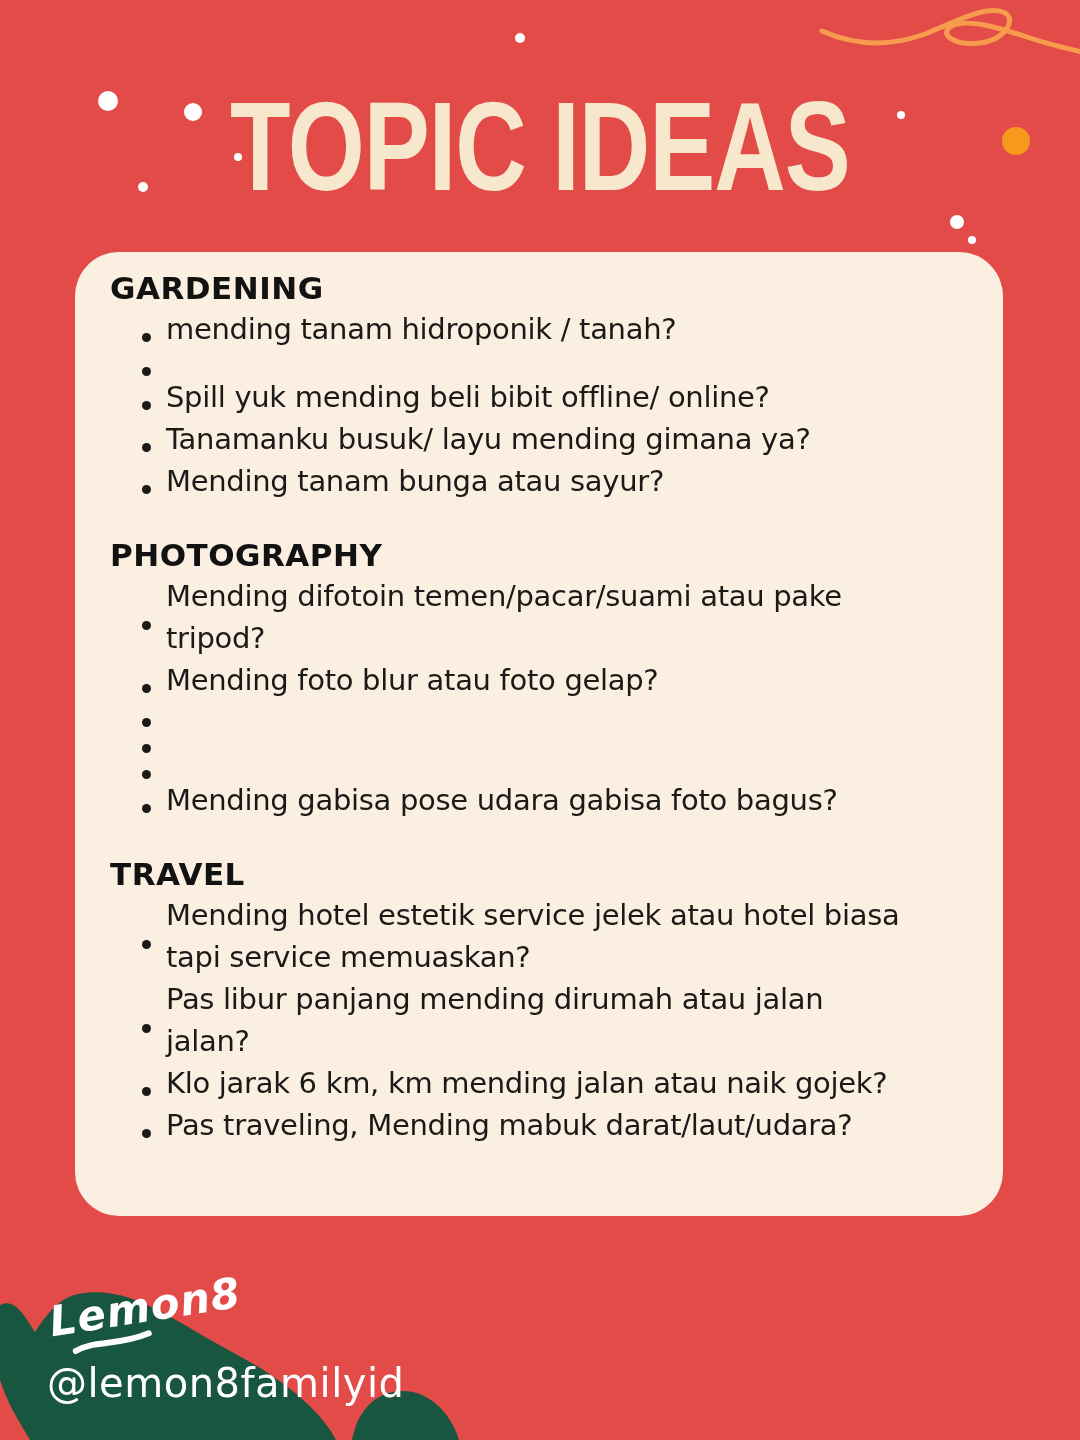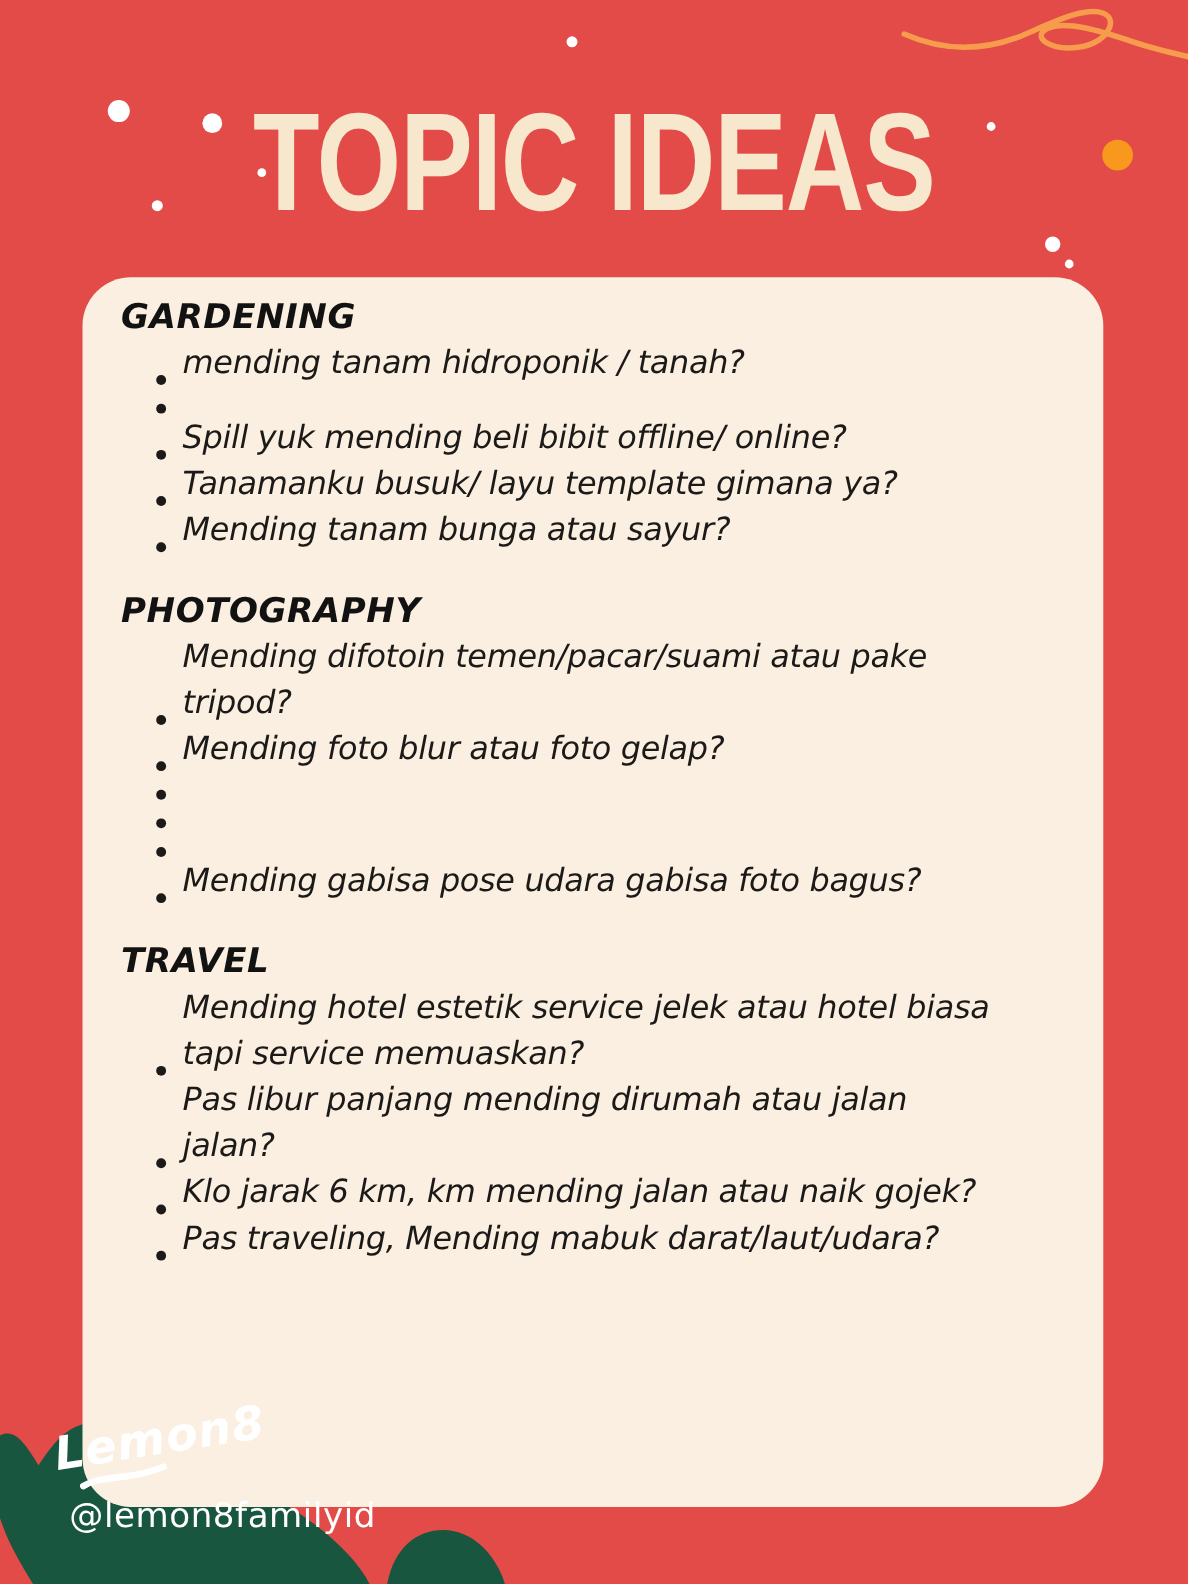--- a/index.html
+++ b/index.html
@@ -29,53 +29,52 @@
   
   .title{
     position:absolute;left:50%;top:74px;transform:translateX(-50%) scale(1.0,1.28);
     transform-origin:top center;
     font-family:"Liberation Sans","DejaVu Sans",sans-serif;
     font-weight:bold;font-size:99px;letter-spacing:-1px;white-space:nowrap;
     color:var(--title);z-index:2;
   }
   
   .card{
-    position:absolute;left:75px;top:252px;width:928px;height:1118px;
+    position:absolute;left:75px;top:252px;width:928px;height:964px;
     background:var(--card);border-radius:44px;z-index:2;
     padding:16px 34px 40px 35px;
-    font-style:italic;
   }
   .section-title{
     font-size:31px;font-weight:bold;letter-spacing:.5px;color:var(--heading);
     line-height:40px;margin-top:33px;
   }
   .section:first-child .section-title{margin-top:0;}
   ul.items{list-style:none;padding-left:28px;}
-  ul.items li{display:flex;align-items:flex-end;}
+  ul.items li{display:flex;align-items:center;}
   .bullet{
     flex:0 0 auto;width:9px;height:9px;border-radius:50%;
     background:var(--body);margin:17px 15px 0 4px;
   }
   .item-text{
     font-size:29px;line-height:42px;color:var(--body);
     letter-spacing:-0.3px;white-space:pre-line;
   }
   
   .logo{
     position:absolute;left:46px;top:1298px;z-index:3;
     transform:rotate(-9deg);transform-origin:left top;color:var(--white);
   }
   .logo-text{
     font-family:"DejaVu Sans",sans-serif;font-style:italic;font-weight:bold;
     font-size:42px;letter-spacing:1px;
   }
   .logo-swoosh{display:block;margin:-2px 0 0 18px;}
   .handle{
     position:absolute;left:47px;top:1360px;z-index:3;
-    font-size:31px;color:var(--white);letter-spacing:.5px;margin-left:16px;
+    font-size:40px;color:var(--white);letter-spacing:.5px;
   }
 </style>
 </head>
 <body>
 
 <div class="dot d1"></div>
 <div class="dot d2"></div>
 <div class="dot d3"></div>
 <div class="dot d4"></div>
 <div class="dot d5"></div>
@@ -108,21 +107,21 @@
         </li>
       <li>
           <span class="bullet"></span>
         </li>
       <li>
           <span class="bullet"></span>
           <span class="item-text">Spill yuk mending beli bibit offline/ online?</span>
         </li>
       <li>
           <span class="bullet"></span>
-          <span class="item-text">Tanamanku busuk/ layu template gimana ya?</span>
+          <span class="item-text">Tanamanku busuk/ layu mending gimana ya?</span>
         </li>
       <li>
           <span class="bullet"></span>
           <span class="item-text">Mending tanam bunga atau sayur?</span>
         </li>
     </ul>
   </div>
 
   <div class="section">
     <div class="section-title">PHOTOGRAPHY</div>

